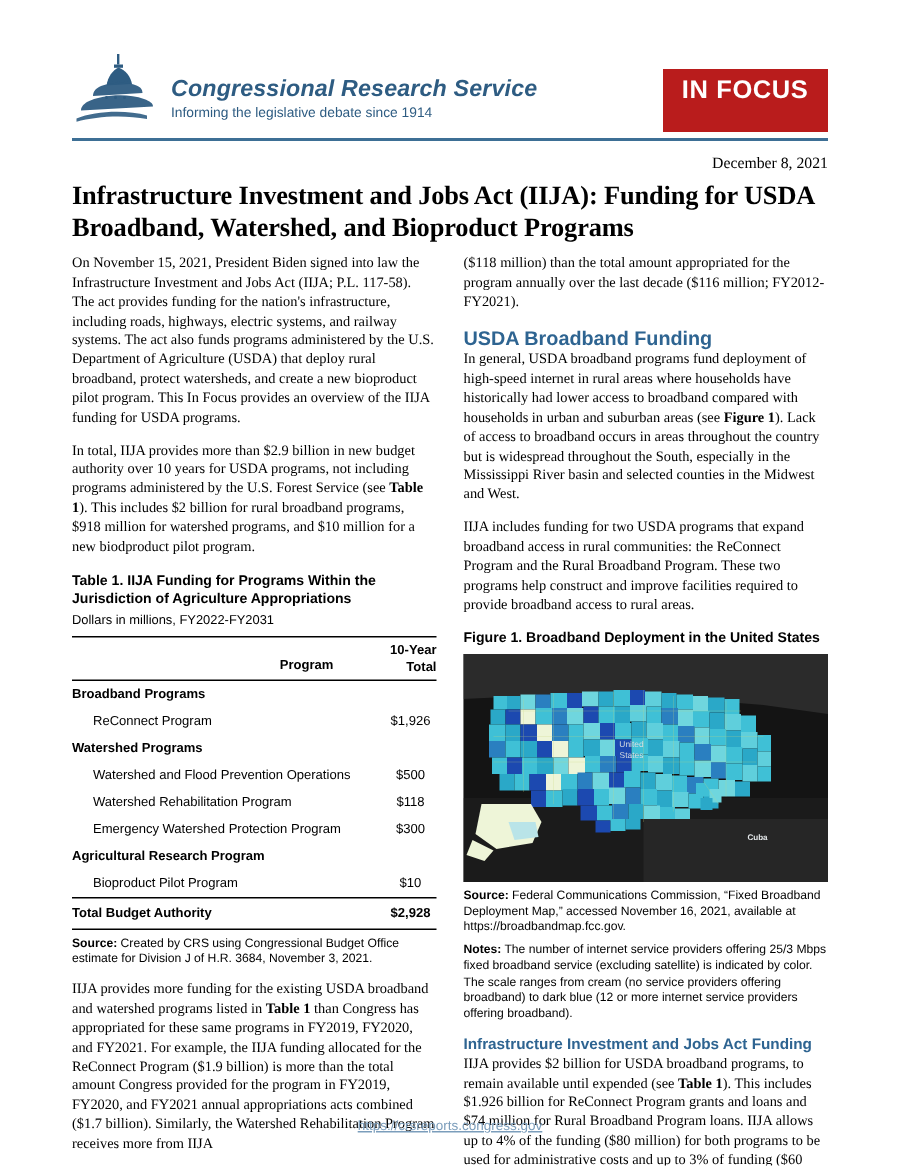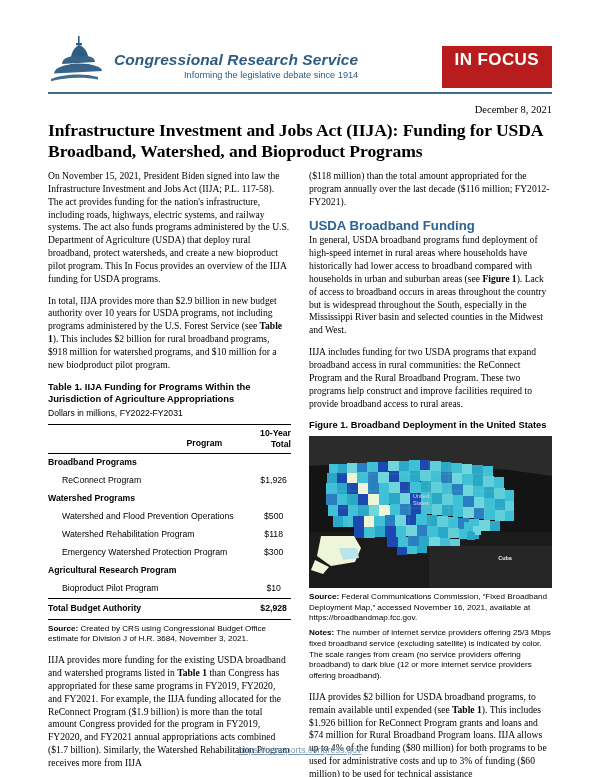--- a/index.html
+++ b/index.html
@@ -22,21 +22,21 @@
     height: 52px;
   }
   .logo-block {
     position: absolute;
     left: 0; top: 0;
     display: flex;
     align-items: flex-end;
     gap: 8px;
   }
   .dome-icon { width: 58px; height: 50px; display:block; }
-  .brand-text { padding-bottom: 2px; text-align: right; }
+  .brand-text { padding-bottom: 2px; }
   .brand-name {
     font-family: "Liberation Sans", sans-serif;
     font-style: italic;
     font-weight: bold;
     font-size: 15.5px;
     letter-spacing: 0.1px;
     color: #2e5c82;
     line-height: 1.05;
     white-space: nowrap;
   }
@@ -471,16 +471,17 @@
 
       <text x="112" y="62" fill="#d8dde0" font-family="Liberation Sans, sans-serif" font-size="5.6" text-anchor="middle">United</text>
       <text x="112" y="69" fill="#d8dde0" font-family="Liberation Sans, sans-serif" font-size="5.6" text-anchor="middle">States</text>
       <text x="196" y="124" fill="#e4e8ea" font-family="Liberation Sans, sans-serif" font-size="5.4" font-weight="bold" text-anchor="middle">Cuba</text>
     </svg>
   </div>
 
   <div class="fig-note"><span class="b">Source:</span><span> Federal Communications Commission, “Fixed Broadband Deployment Map,” accessed November 16, 2021, available at https://broadbandmap.fcc.gov.</span></div>
   <div class="fig-note last"><span class="b">Notes:</span><span> The number of internet service providers offering 25/3 Mbps fixed broadband service (excluding satellite) is indicated by color. The scale ranges from cream (no service providers offering broadband) to dark blue (12 or more internet service providers offering broadband).</span></div>
 
+  <h3 class="subsection">Infrastructure Investment and Jobs Act Funding</h3>
   <p class="body"><span>IIJA provides $2 billion for USDA broadband programs, to remain available until expended (see </span><span class="b">Table 1</span><span>). This includes $1.926 billion for ReConnect Program grants and loans and $74 million for Rural Broadband Program loans. IIJA allows up to 4% of the funding ($80 million) for both programs to be used for administrative costs and up to 3% of funding ($60 million) to be used for technical assistance</span></p>
 </div>
 
 <a class="footer-url" href="#">https://crsreports.congress.gov</a>
 
 </body></html>

